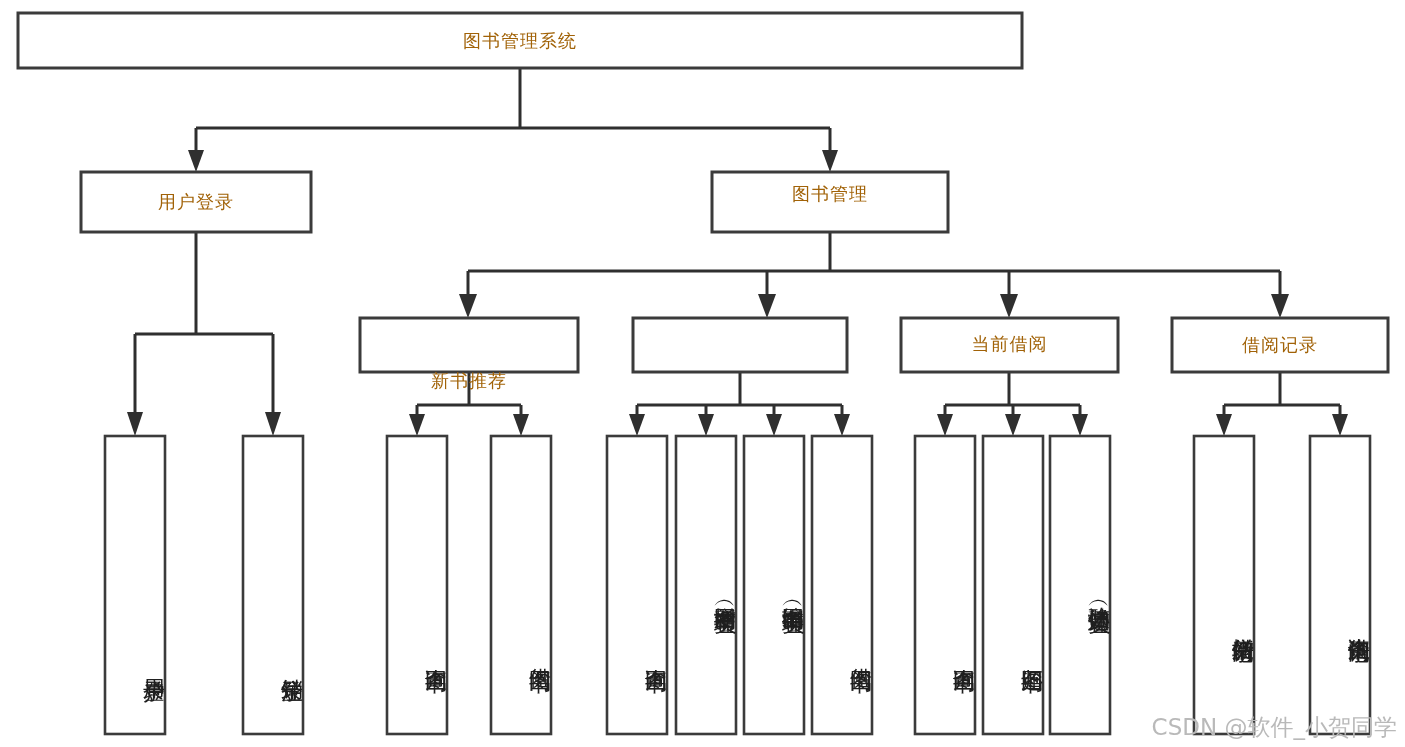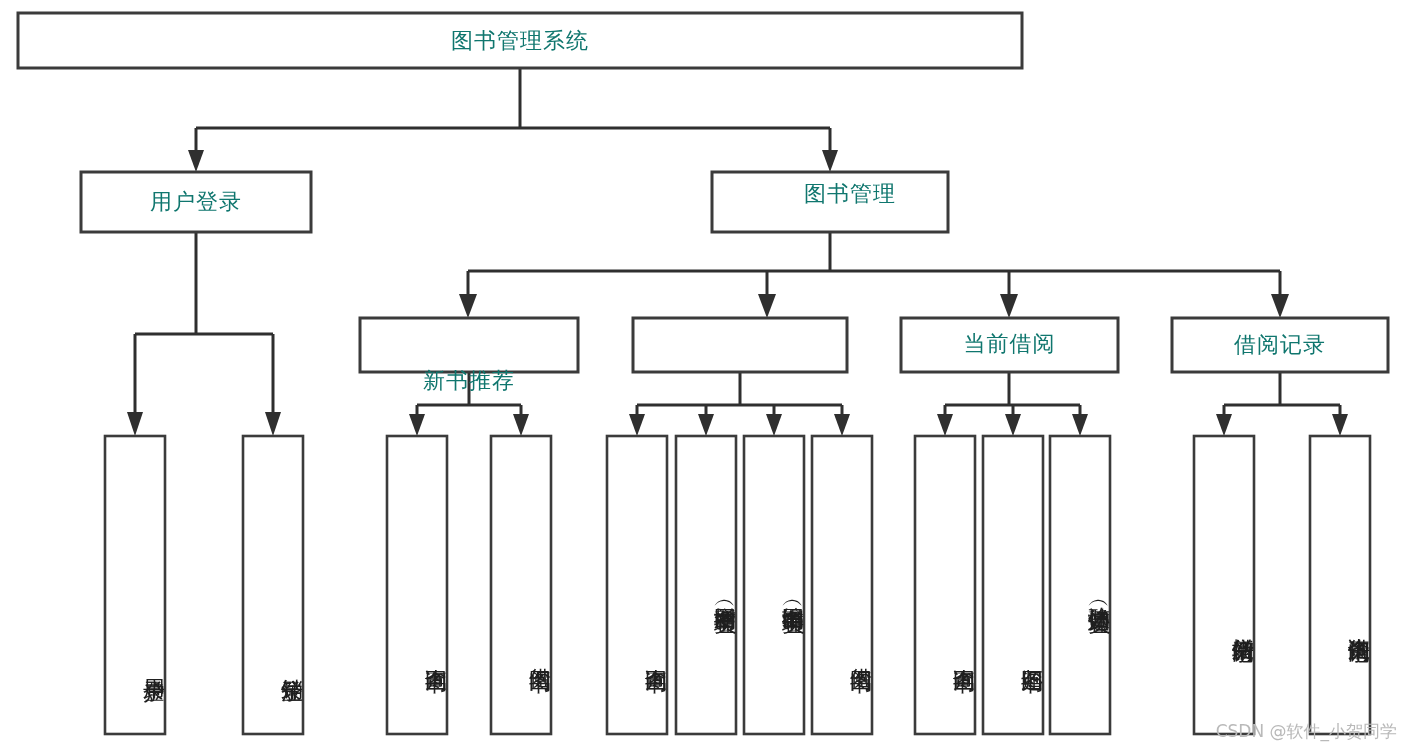--- a/index.html
+++ b/index.html
@@ -62,32 +62,32 @@
     letter-spacing: 1px;
     white-space: nowrap;
     pointer-events: none;
   }
   .hlabel-wrap {
     position: absolute;
     display: flex;
     align-items: center;
     justify-content: center;
     font-family: "DejaVu Sans", "Liberation Sans", sans-serif;
-    font-size: 22px;
-    color: #0f766e;
+    font-size: 18px;
+    color: #a16207;
     letter-spacing: 1px;
     white-space: nowrap;
     pointer-events: none;
   }
   .watermark {
     position: absolute;
     right: 8px;
     bottom: 4px;
     font-family: "DejaVu Sans", "Liberation Sans", sans-serif;
-    font-size: 17px;
+    font-size: 23px;
     color: #b9b9b9;
     white-space: nowrap;
     pointer-events: none;
   }
 </style>
 </head>
 <body>
 
 <div id="diagram-root">
 
@@ -181,21 +181,21 @@
       <rect class="node-box-thin" x="1050" y="436" width="60" height="298"></rect>
 
       <rect class="node-box-thin" x="1194" y="436" width="60" height="298"></rect>
       <rect class="node-box-thin" x="1310" y="436" width="60" height="298"></rect>
     </g>
   </svg>
 
   <div class="hlabel-wrap" style="left:18px; top:13px; width:1004px; height:55px;">图书管理系统</div>
 
   <div class="hlabel-wrap" style="left:81px; top:172px; width:230px; height:60px;">用户登录</div>
-  <div class="hlabel-wrap" style="left:712px; top:172px; width:236px; height:44px;margin-left:20px;">图书管理</div>
+  <div class="hlabel-wrap" style="left:712px; top:172px; width:236px; height:44px;">图书管理</div>
 
   <div class="hlabel-wrap" style="left:360px; top:318px; width:218px; height:54px;margin-top:36px;">新书推荐</div>
   <div class="hlabel-wrap" style="left:901px; top:318px; width:217px; height:52px;">当前借阅</div>
   <div class="hlabel-wrap" style="left:1172px; top:318px; width:216px; height:54px;border-radius:26px;">借阅记录</div>
 
   <div class="vlabel-wrap" style="left:105px; top:436px; width:60px; height:298px; padding-top:78px;">用户登录</div>
   <div class="vlabel-wrap" style="left:243px; top:436px; width:60px; height:298px; padding-top:78px;">注销登录</div>
   <div class="vlabel-wrap" style="left:387px; top:436px; width:60px; height:298px; padding-top:68px;">查询图书</div>
   <div class="vlabel-wrap" style="left:491px; top:436px; width:60px; height:298px; padding-top:68px;">借阅图书</div>
 

